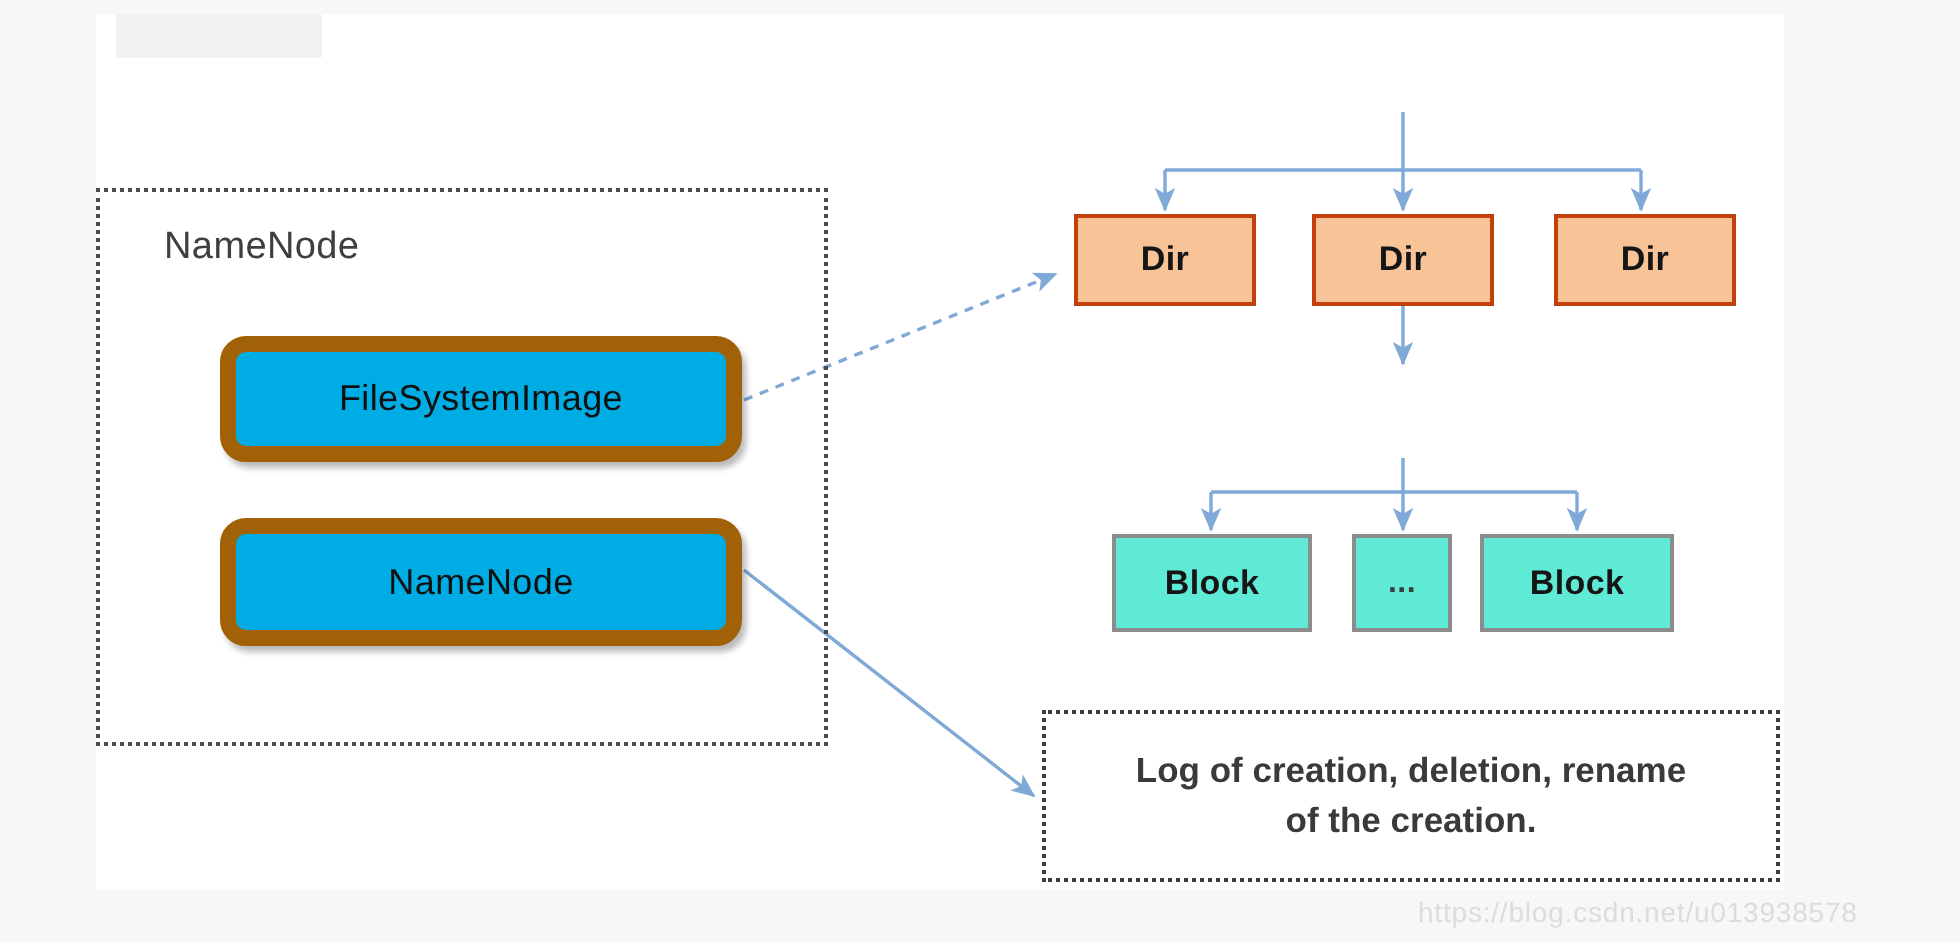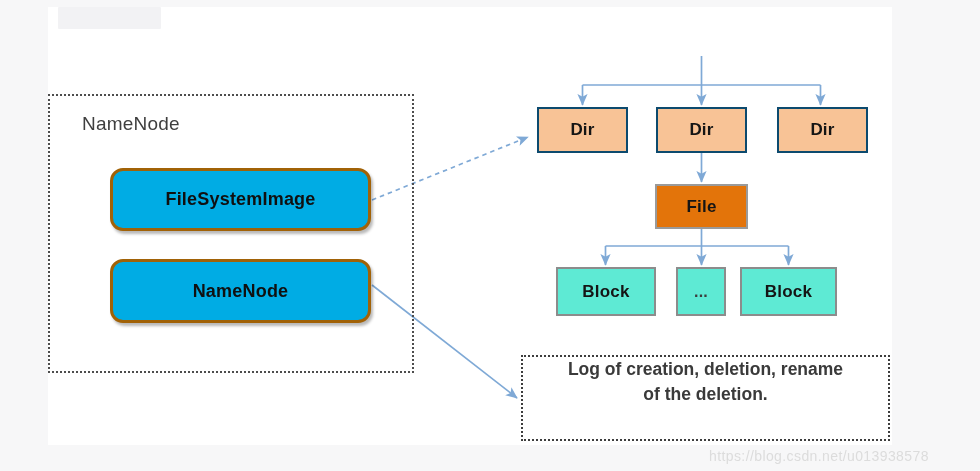--- a/index.html
+++ b/index.html
@@ -54,29 +54,29 @@
     font-size: 19px;
     font-weight: normal;
     color: #3f3f3f;
     letter-spacing: 0.2px;
     white-space: nowrap;
   }
 
   .nn-box {
     position: absolute;
     background: #00ace4;
-    border: 3px solid #a16207;
+    border: 8px solid #a16207;
     border-radius: 13px;
     box-sizing: border-box;
     display: flex;
     align-items: center;
     justify-content: center;
     color: #101010;
     font-size: 18px;
-    font-weight: bold;
+    font-weight: normal;
     box-shadow: 2px 3px 3px rgba(0,0,0,0.28);
     letter-spacing: 0.2px;
   }
   #fsimage-box { left: 110px; top: 168px; width: 261px; height: 63px; }
   #journal-box { left: 110px; top: 259px; width: 261px; height: 64px; }
 
   
   .tree-box {
     position: absolute;
     box-sizing: border-box;
@@ -89,21 +89,21 @@
     letter-spacing: 0.2px;
   }
   #root-box {
     left: 640px; top: 13px; width: 123px; height: 43px;
     background: #9dc3e6;
     border: 1px solid #bcd4ec;
   }
   .dir-box {
     top: 107px; width: 91px; height: 46px;
     background: #f8c396;
-    border: 2px solid #0c4a6e;
+    border: 2px solid #c2410c;
   }
   #dir-box-1 { left: 537px; }
   #dir-box-2 { left: 656px; }
   #dir-box-3 { left: 777px; }
 
   #file-box {
     left: 655px; top: 184px; width: 93px; height: 45px;
     background: #e3740a;
     border: 2px solid #9a9a9a;
   }
@@ -123,20 +123,21 @@
     left: 521px;
     top: 355px;
     width: 369px;
     height: 86px;
     border: 2px dotted #3d3d3d;
     box-sizing: border-box;
     background: #ffffff;
     display: flex;
     flex-direction: column;
     align-items: center;
+    justify-content: center;
     text-align: center;
     color: #3a3a3a;
     font-size: 17.5px;
     font-weight: bold;
     line-height: 1.45;
     padding: 0 10px;
   }
 
   
   #connectors {
@@ -217,34 +218,31 @@
   <div class="tree-box dir-box" id="dir-box-1">
     <span>Dir</span>
   </div>
   <div class="tree-box dir-box" id="dir-box-2">
     <span>Dir</span>
   </div>
   <div class="tree-box dir-box" id="dir-box-3">
     <span>Dir</span>
   </div>
 
-  <div class="tree-box" id="file-box">
-    <span>File</span>
-  </div>
 
   <div class="tree-box block-box" id="block-box-1">
     <span>Block</span>
   </div>
   <div class="tree-box block-box" id="block-ellipsis">
     <span>...</span>
   </div>
   <div class="tree-box block-box" id="block-box-2">
     <span>Block</span>
   </div>
 
   <div id="log-box">
     <span>Log of creation, deletion, rename</span>
-    <span>of the deletion.</span>
+    <span>of the creation.</span>
   </div>
 
   <div id="watermark">https://blog.csdn.net/u013938578</div>
 
 </div>
 
 </body></html>

